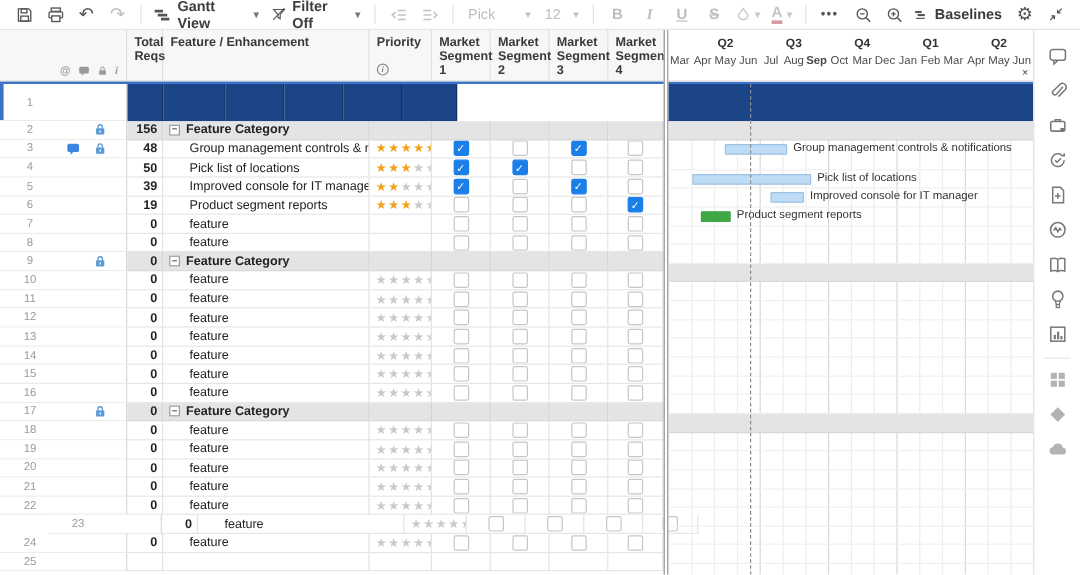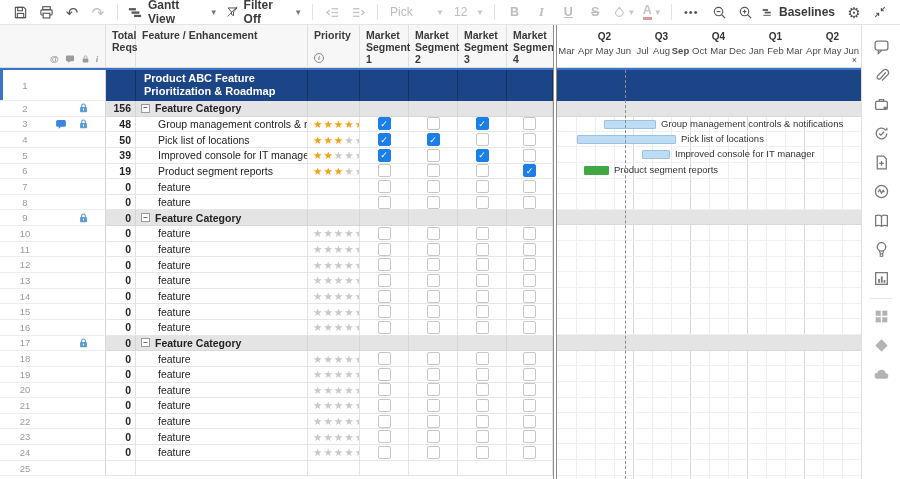--- a/index.html
+++ b/index.html
@@ -277,23 +277,20 @@
     <div class="rows" id="rows">
         <div class="row title" style="height: 31px;">
           <div class="rowhead">
             <div class="row1-accent"></div>
             <div class="rnum">1</div>
             <div class="rslot"></div>
             <div class="rslot"></div>
           </div>
           <div class="cells">
             <div class="cell c-total"></div>
-            <div class="cell c-feature">
-              <span>Product ABC Feature Prioritization &amp; Roadmap</span>
-            </div>
             <div class="cell c-priority"></div>
             <div class="cell c-ms"></div>
             <div class="cell c-ms"></div>
             <div class="cell c-ms"></div>
             <div class="cell c-ms c-ms4"></div>
           </div>
         </div>
         <div class="row category" style="height: 15.65px;">
           <div class="rowhead">
             <div class="rnum">2</div>
@@ -889,21 +886,21 @@
               <div class="checkbox"></div>
             </div>
             <div class="cell c-ms">
               <div class="checkbox"></div>
             </div>
             <div class="cell c-ms c-ms4">
               <div class="checkbox"></div>
             </div>
           </div>
         </div>
-        <div class="row feature" style="height: 15.65px;">
+        <div class="row feature" style="height: 15.65px; padding-left: 40px;">
           <div class="rowhead">
             <div class="rnum">23</div>
             <div class="rslot"></div>
             <div class="rslot"></div>
           </div>
           <div class="cells">
             <div class="cell c-total">0</div>
             <div class="cell c-feature">
               <span>feature</span>
             </div>
@@ -1010,21 +1007,21 @@
           <div class="g-grid-line" style="left: 152px;"></div>
           <div class="g-grid-line" style="left: 171px;"></div>
           <div class="g-grid-line q" style="left: 190px;"></div>
           <div class="g-grid-line" style="left: 209px;"></div>
           <div class="g-grid-line" style="left: 228px;"></div>
           <div class="g-grid-line q" style="left: 247px;"></div>
           <div class="g-grid-line" style="left: 266px;"></div>
           <div class="g-grid-line" style="left: 285px;"></div>
           <div class="g-row title" style="height: 31px;"></div>
           <div class="g-row category" style="height: 15.65px;"></div>
-          <div class="g-row feature" style="height: 15px;">
+          <div class="g-row feature" style="height: 25px;">
             <div class="g-bar" style="left: 47px; width: 52px; background: rgb(190, 220, 244); border: 1px solid rgb(153, 194, 229);"></div>
             <div class="g-bar-label" style="left: 104px;">Group management controls &amp; notifications</div>
           </div>
           <div class="g-row feature" style="height: 15.65px;">
             <div class="g-bar" style="left: 20px; width: 99px; background: rgb(190, 220, 244); border: 1px solid rgb(153, 194, 229);"></div>
             <div class="g-bar-label" style="left: 124px;">Pick list of locations</div>
           </div>
           <div class="g-row feature" style="height: 15.65px;">
             <div class="g-bar" style="left: 85px; width: 28px; background: rgb(190, 220, 244); border: 1px solid rgb(153, 194, 229);"></div>
             <div class="g-bar-label" style="left: 118px;">Improved console for IT manager</div>

